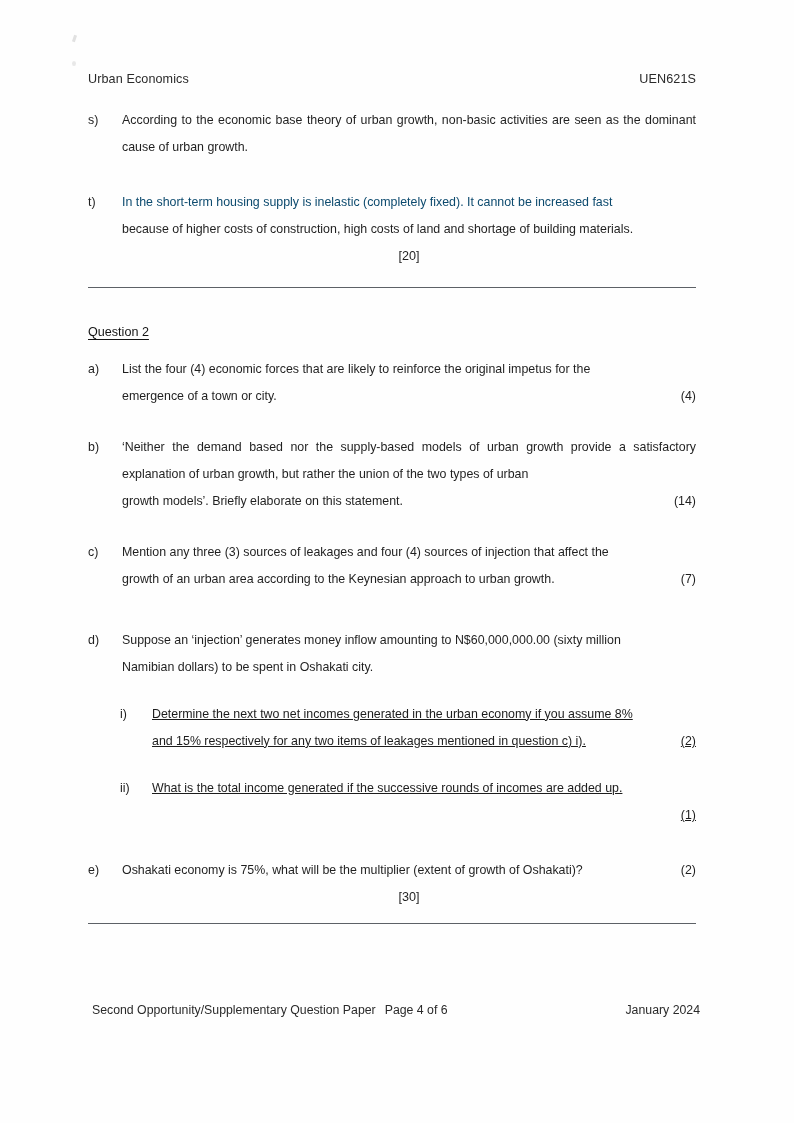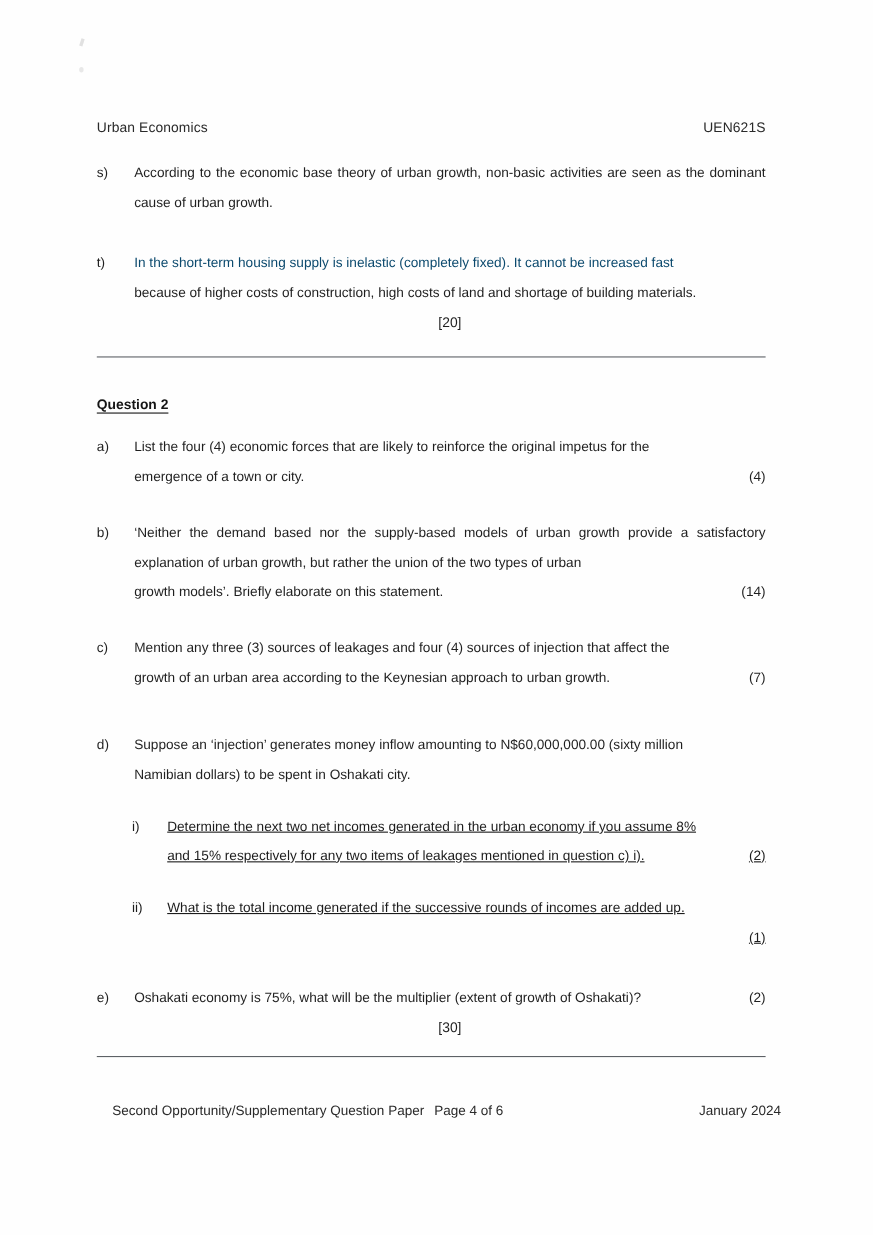--- a/index.html
+++ b/index.html
@@ -28,21 +28,20 @@
     pointer-events: none;
   }
   .speck.s1 { left: 73px; top: 35px; width: 3px; height: 7px; transform: rotate(18deg); }
   .speck.s2 { left: 72px; top: 61px; width: 4px; height: 5px; border-radius: 50%; opacity: .4; }
 
   .content {
     position: absolute;
     left: 88px;
     top: 72px;
     width: 608px;
-    margin-top: 37px;
   }
 
   
   .doc-header {
     display: flex;
     justify-content: space-between;
     align-items: baseline;
     font-size: 12.6px;
     color: #2a2a2a;
     letter-spacing: .1px;
@@ -101,21 +100,21 @@
   }
   .subrow .label {
     flex: 0 0 32px;
     white-space: nowrap;
   }
   .subrow .body { flex: 1 1 auto; min-width: 0; text-decoration: underline; }
 
   
   .section-heading {
     font-size: 12.6px;
-    font-weight: bold;
+    font-weight: normal;
     text-decoration: underline;
     text-underline-offset: 2.5px;
     color: #141414;
   }
 
   
   .rule {
     border: 0;
     border-top: 1.6px solid #5d6166;
     margin: 0;
@@ -124,21 +123,21 @@
   .sp-12 { height: 12px; }
   .sp-16 { height: 16px; }
   .sp-20 { height: 20px; }
   .sp-24 { height: 24px; }
   .sp-28 { height: 28px; }
   .sp-34 { height: 34px; }
 
   
   .doc-footer {
     position: absolute;
-    left: 102px;
+    left: 92px;
     top: 1003px;
     width: 608px;
     display: flex;
     justify-content: space-between;
     align-items: baseline;
     font-size: 12.3px;
     color: #2a2a2a;
   }
   .doc-footer .left { white-space: nowrap; }
   .doc-footer .left .pageno { margin-left: 9px; }

